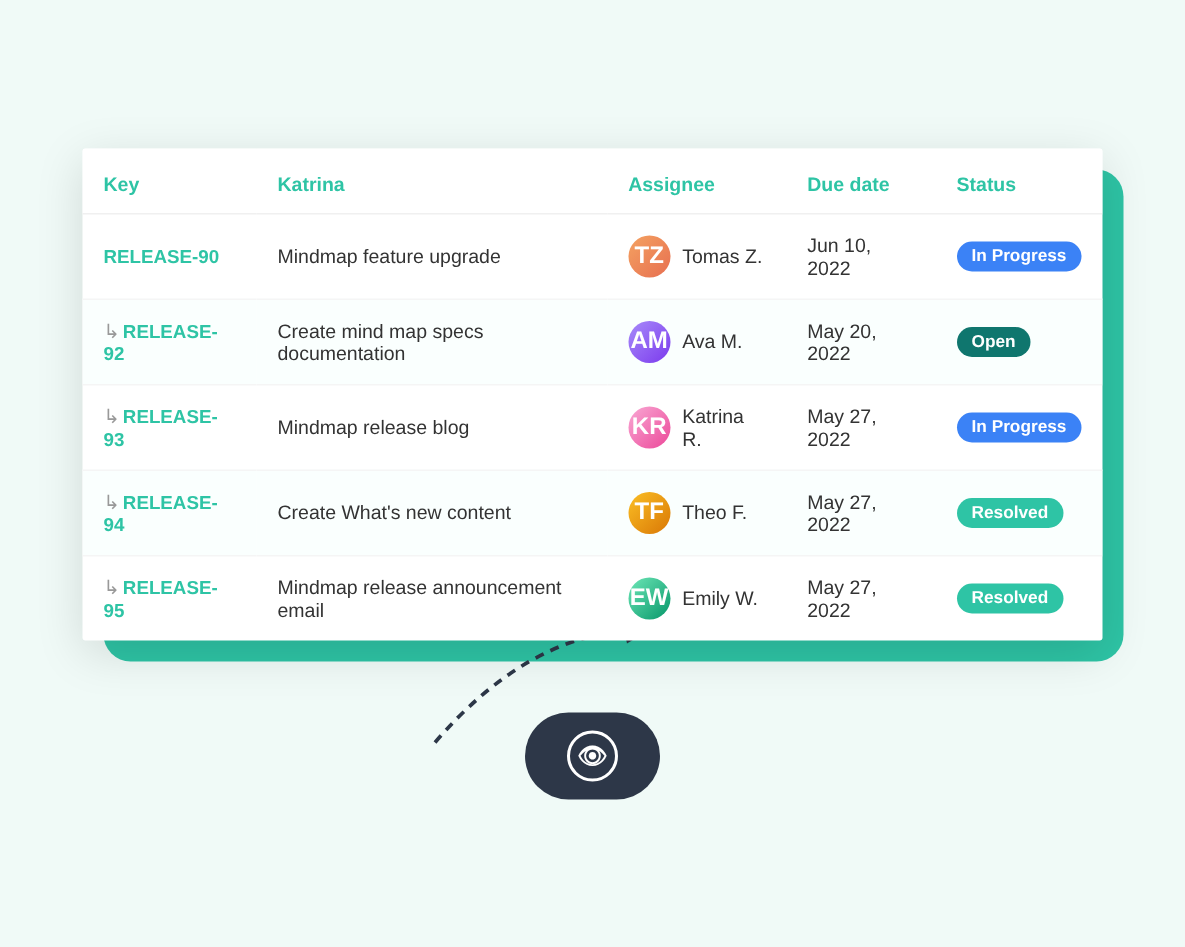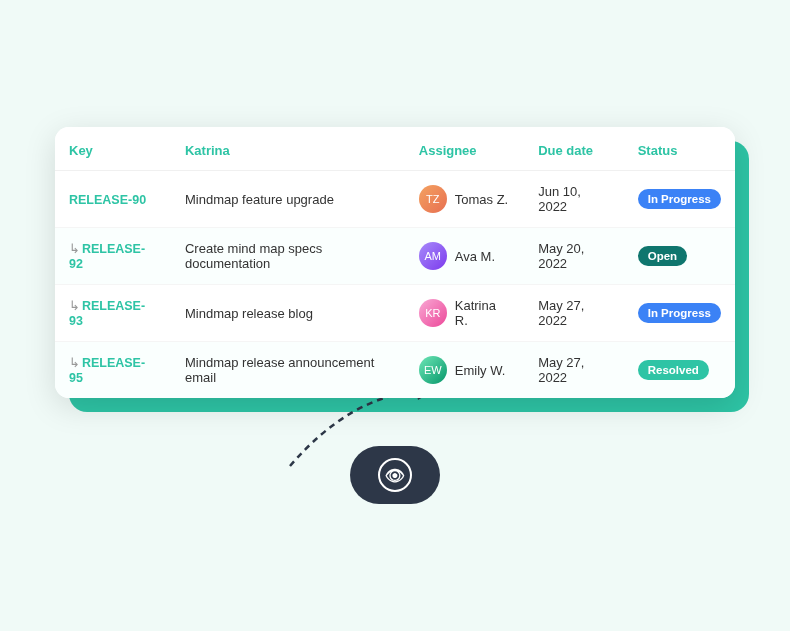--- a/index.html
+++ b/index.html
@@ -30,21 +30,21 @@
       top: 14px;
       background: #2ec4a5;
       border-radius: 18px;
       z-index: 0;
     }
 
     .card {
       position: relative;
       z-index: 1;
       background: #fff;
-      border-radius: 14px;
+      border-radius: 2px;
       box-shadow: 0 8px 32px rgba(0,0,0,0.13);
       overflow: hidden;
     }
 
     table {
       width: 100%;
       border-collapse: collapse;
     }
 
     thead tr {
@@ -104,22 +104,22 @@
 
     .avatar {
       width: 28px;
       height: 28px;
       border-radius: 50%;
       object-fit: cover;
       flex-shrink: 0;
       display: flex;
       align-items: center;
       justify-content: center;
-      font-size: 11px;
-      font-weight: 400;
+      font-size: 16px;
+      font-weight: 700;
       color: #fff;
     }
 
     
     .av-tomas { background: linear-gradient(135deg, #f4a261, #e76f51); }
     .av-ava   { background: linear-gradient(135deg, #a78bfa, #7c3aed); }
     .av-katrina { background: linear-gradient(135deg, #f9a8d4, #ec4899); }
     .av-theo  { background: linear-gradient(135deg, #fbbf24, #d97706); }
     .av-emily { background: linear-gradient(135deg, #6ee7b7, #059669); }
     .av-maya  { background: linear-gradient(135deg, #93c5fd, #3b82f6); }
@@ -260,20 +260,32 @@
             <td>
       <div class="assignee-cell">
         <div class="avatar av-katrina">KR</div>
         <span>Katrina R.</span>
       </div>
     </td>
             <td>May 27, 2022</td>
             <td><span class="badge badge-inprogress">In Progress</span></td>
           </tr>
           <tr>
+            <td><span class="sub-icon">↳</span><a class="sub-key key-link" href="#">RELEASE-94</a></td>
+            <td>Create What's new content</td>
+            <td>
+      <div class="assignee-cell">
+        <div class="avatar av-theo">TF</div>
+        <span>Theo F.</span>
+      </div>
+    </td>
+            <td>May 27, 2022</td>
+            <td><span class="badge badge-resolved">Resolved</span></td>
+          </tr>
+          <tr>
             <td><span class="sub-icon">↳</span><a class="sub-key key-link" href="#">RELEASE-95</a></td>
             <td>Mindmap release announcement email</td>
             <td>
       <div class="assignee-cell">
         <div class="avatar av-emily">EW</div>
         <span>Emily W.</span>
       </div>
     </td>
             <td>May 27, 2022</td>
             <td><span class="badge badge-resolved">Resolved</span></td>

